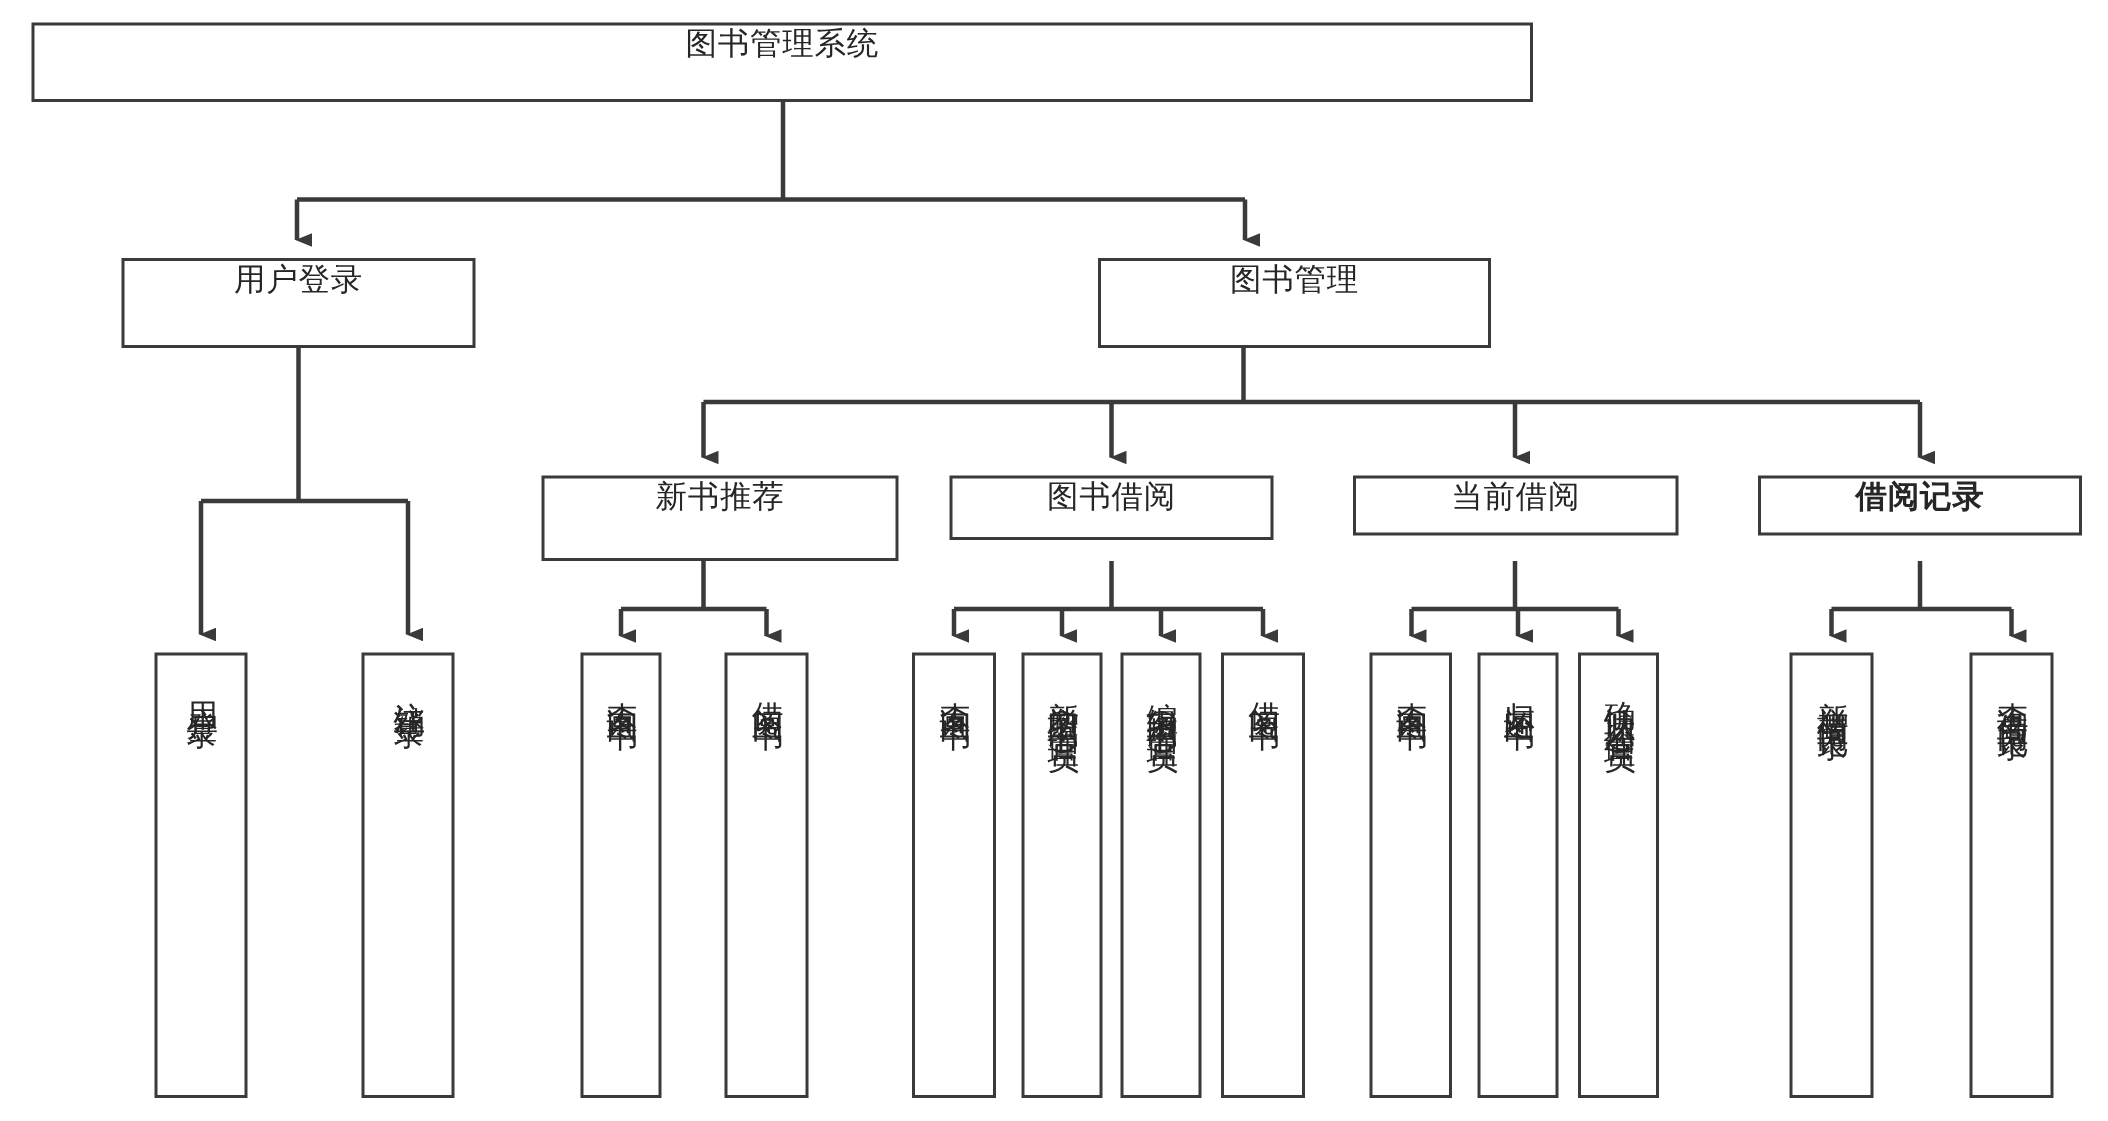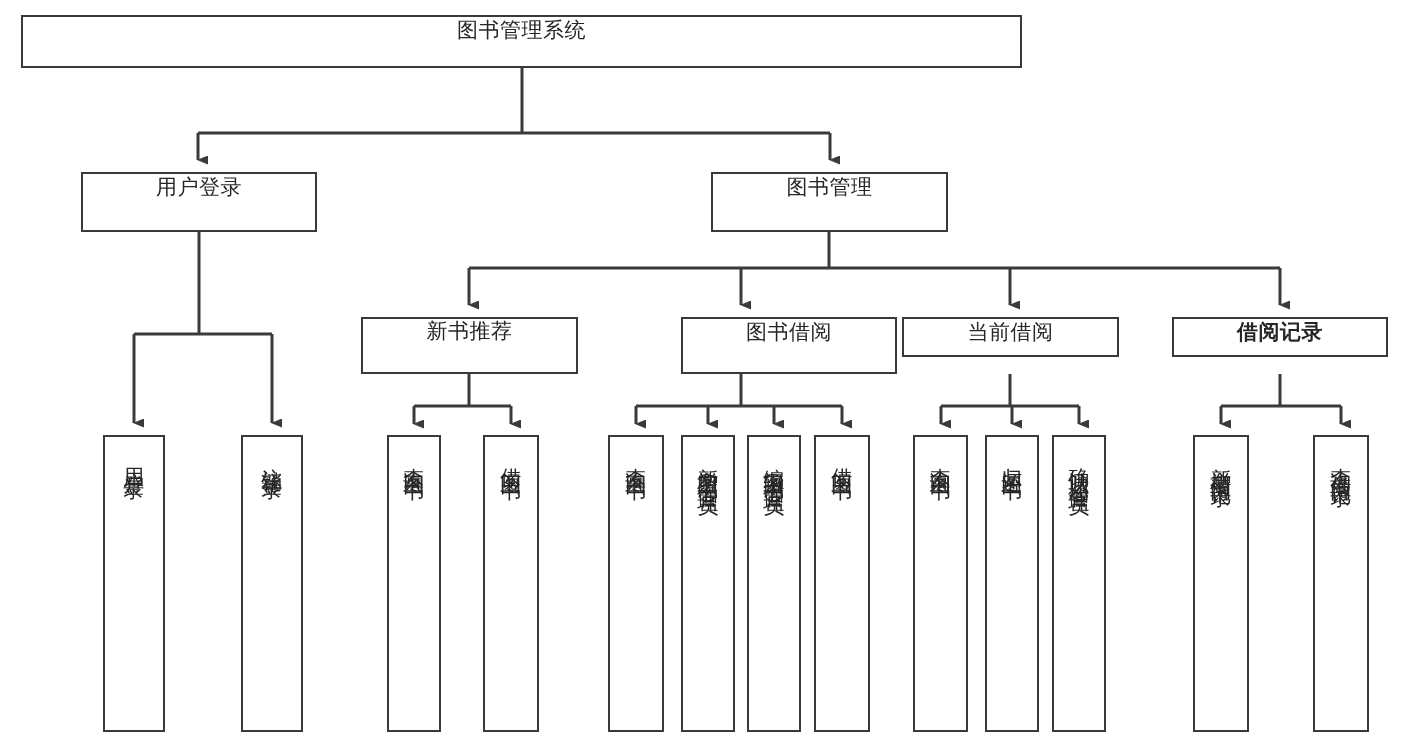--- a/index.html
+++ b/index.html
@@ -140,28 +140,28 @@
     </g>
   </svg>
 
   <div class="node root" style="left: 21px; top: 15px; width: 1001px; height: 53px;">
     <span class="node-label">图书管理系统</span>
   </div>
 
   <div class="node level2" style="left: 81px; top: 172px; width: 236px; height: 60px;">
     <span class="node-label">用户登录</span>
   </div>
-  <div class="node level2" style="left: 711px; top: 172px; width: 237px; height: 60px;">
+  <div class="node level2" style="left: 732px; top: 172px; width: 262px; height: 60px;">
     <span class="node-label">图书管理</span>
   </div>
 
-  <div class="node level3" style="left: 361px; top: 317px; width: 217px; height: 57px; font-family: Liberation Serif, serif;">
+  <div class="node level3" style="left: 361px; top: 317px; width: 238px; height: 57px;">
     <span class="node-label">新书推荐</span>
   </div>
-  <div class="node level3" style="left: 633px; top: 317px; width: 216px; height: 57px; margin-left: 48px;">
+  <div class="node level3" style="left: 633px; top: 317px; width: 216px; height: 43px;">
     <span class="node-label">图书借阅</span>
   </div>
   <div class="node level3" style="left: 902px; top: 317px; width: 217px; height: 40px;">
     <span class="node-label">当前借阅</span>
   </div>
   <div class="node level3" style="left: 1172px; top: 317px; width: 216px; height: 40px; font-weight: bold;">
     <span class="node-label">借阅记录</span>
   </div>
 
   <div class="node leaf" style="left: 103px; top: 435px; width: 62px; height: 297px;">

